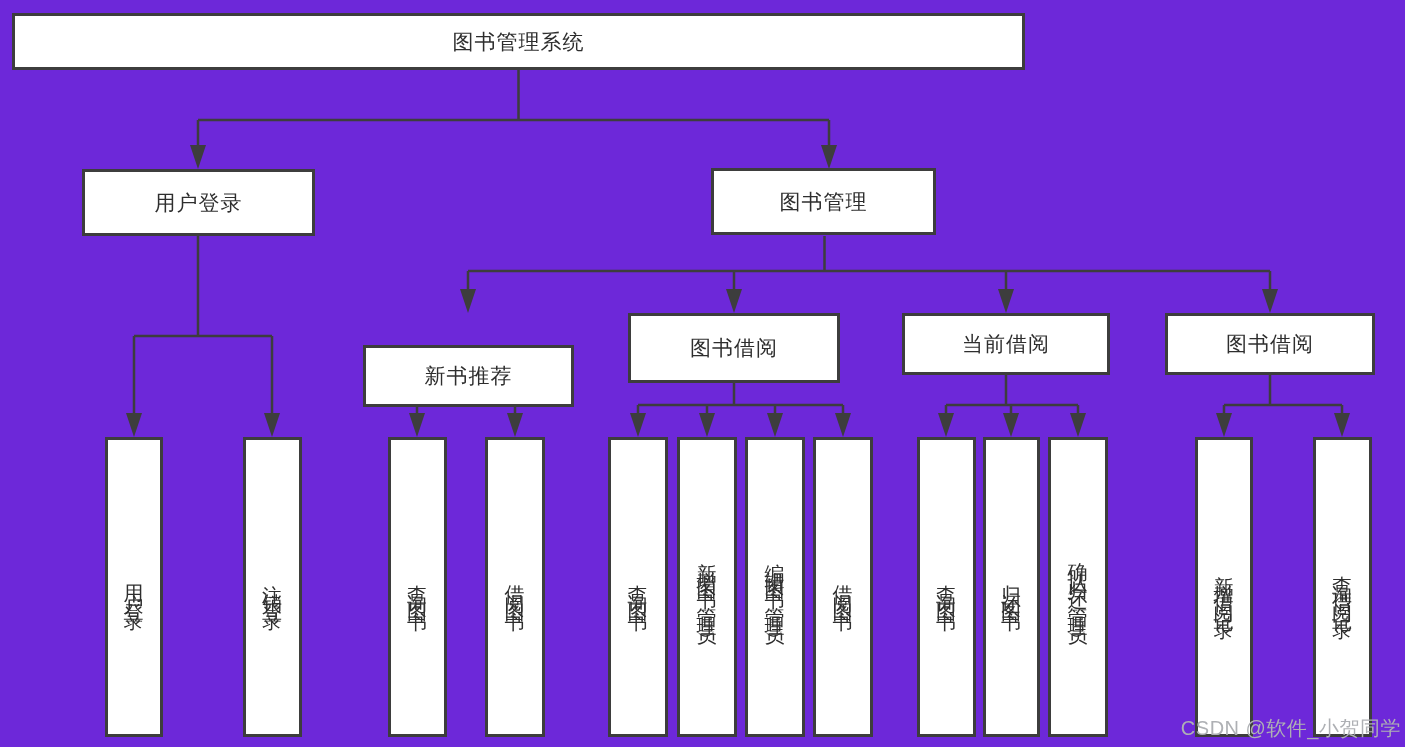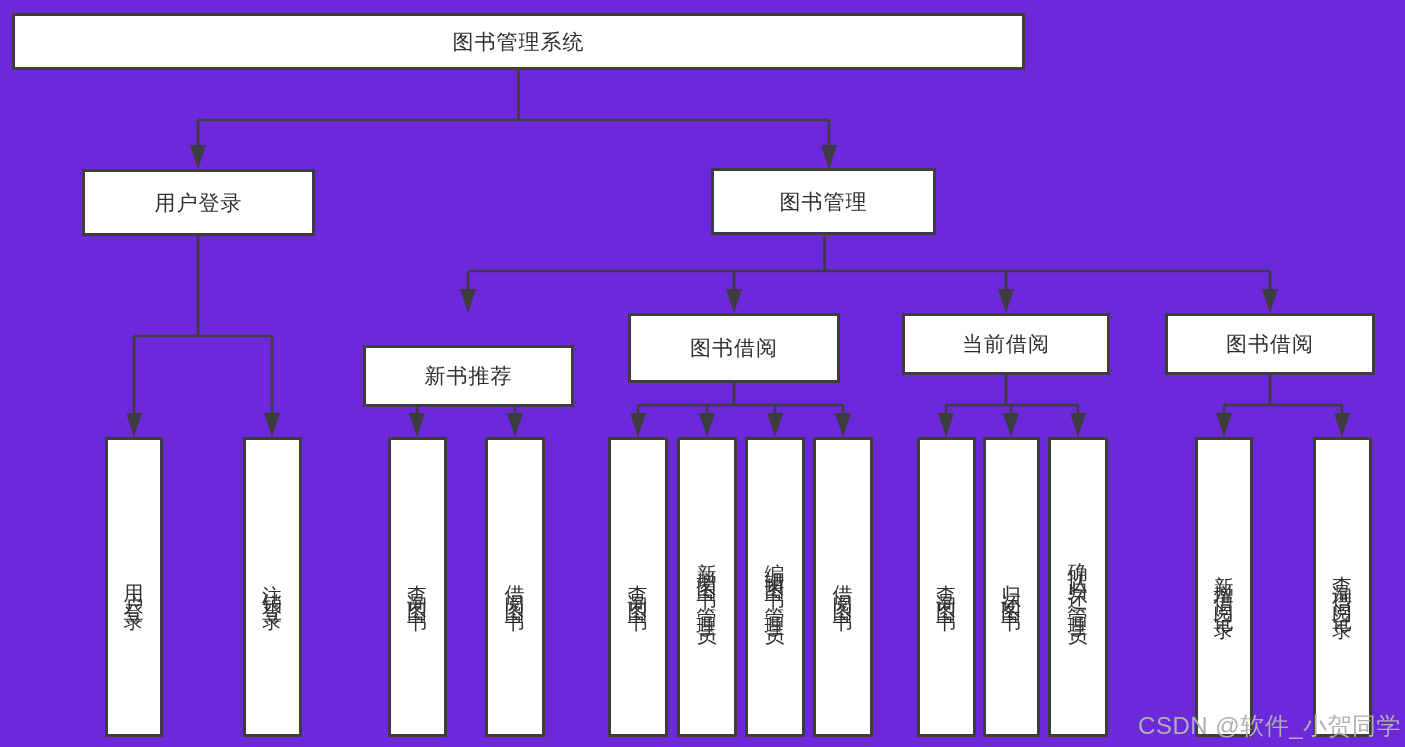--- a/index.html
+++ b/index.html
@@ -56,21 +56,21 @@
   .l-c4 { left: 813px;  width: 60px; }
   .l-d1 { left: 917px;  width: 59px; }
   .l-d2 { left: 983px;  width: 57px; }
   .l-d3 { left: 1048px; width: 60px; }
   .l-e1 { left: 1195px; width: 58px; }
   .l-e2 { left: 1313px; width: 59px; }
   .watermark {
     position: absolute;
     right: 4px;
     bottom: 5px;
-    font-size: 24px;
+    font-size: 20px;
     color: #aeb0b4;
     letter-spacing: 0.5px;
     z-index: 5;
     margin-left: 45px;
   }
 </style>
 </head>
 <body>
 
 <div class="canvas">

